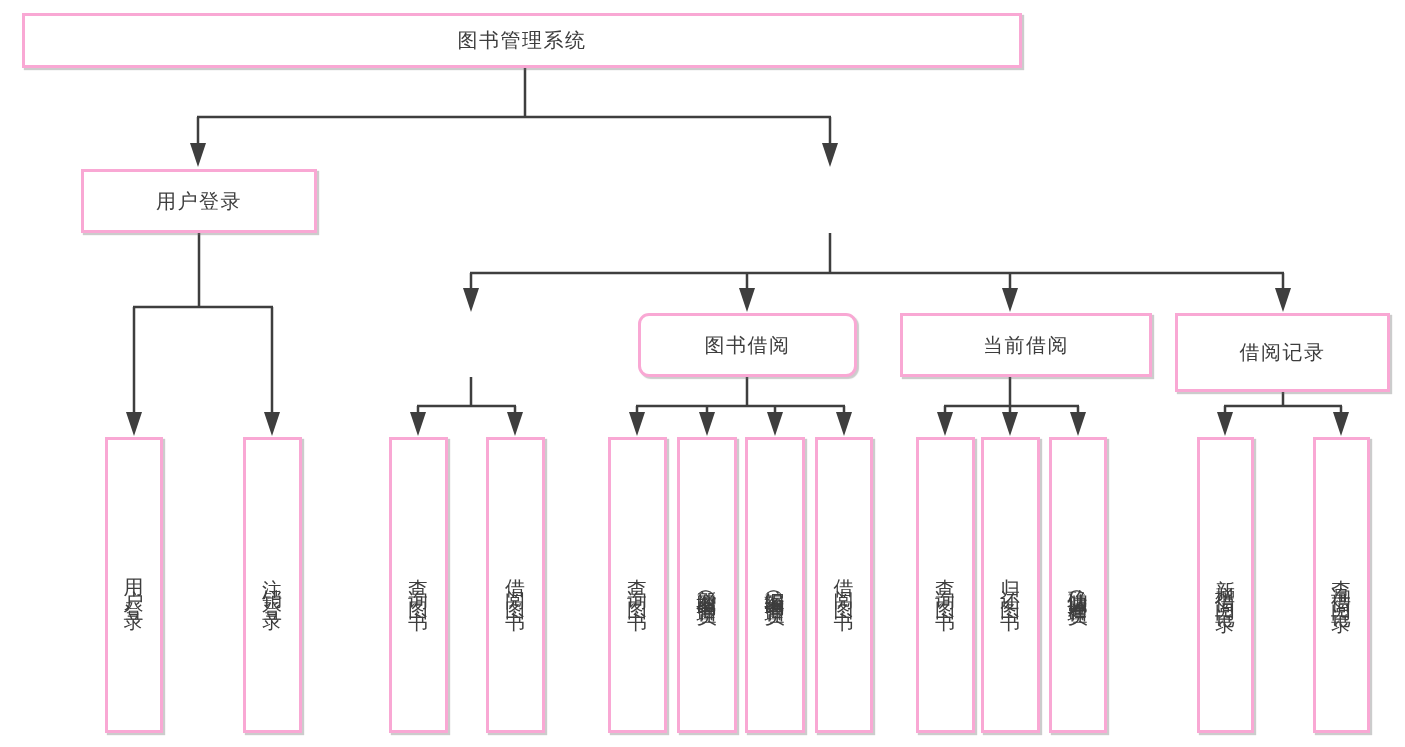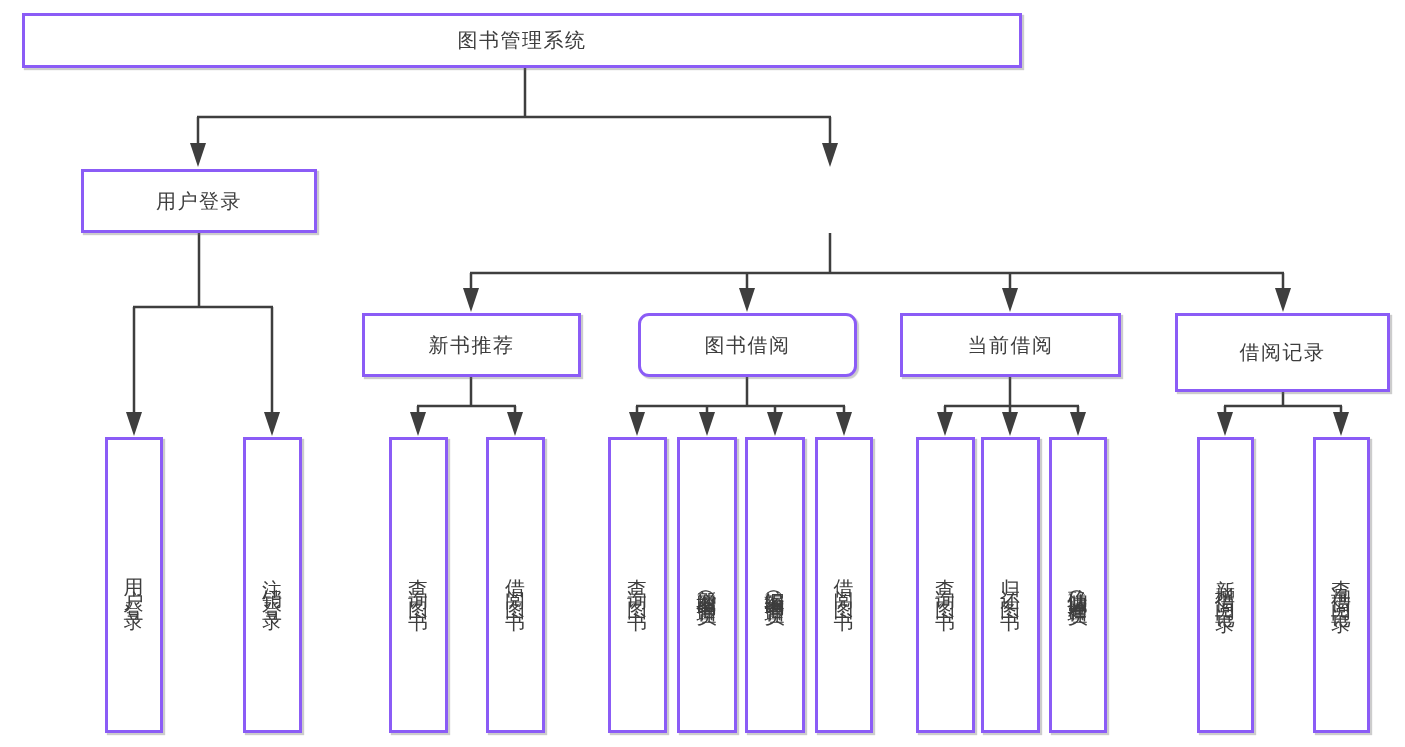--- a/index.html
+++ b/index.html
@@ -12,21 +12,21 @@
     font-family: "Liberation Sans", "DejaVu Sans", sans-serif;
   }
   .connector-layer {
     position: absolute;
     left: 0; top: 0;
     width: 1405px; height: 747px;
   }
   .node {
     position: absolute;
     box-sizing: border-box;
-    border: 3px solid #8b5cf6;
+    border: 3px solid #f9a8d4;
     background: #ffffff;
     display: flex;
     align-items: center;
     justify-content: center;
     color: #3d3d3d;
     box-shadow: 2px 2px 1px rgba(110,110,110,0.35);
   }
   .node-h { font-size: 20px; letter-spacing: 1.5px; white-space: nowrap; }
   .node-v { }
   .vtext {
@@ -110,23 +110,22 @@
       <polygon points="1070,412 1086,412 1078,436"></polygon>
       <polygon points="1217,412 1233,412 1225,436"></polygon>
       <polygon points="1333,412 1349,412 1341,436"></polygon>
     </g>
   </svg>
 
   <div class="node node-h" style="left:22px; top:13px; width:1000px; height:55px;">图书管理系统</div>
 
   <div class="node node-h" style="left:81px; top:169px; width:236px; height:64px;">用户登录</div>
 
-  <div class="node node-h" style="left:362px; top:313px; width:219px; height:64px;">新书推荐</div>
   <div class="node node-h" style="left:638px; top:313px; width:219px; height:64px;border-radius:11px;">图书借阅</div>
-  <div class="node node-h" style="left:900px; top:313px; width:221px; height:64px;">当前借阅</div>
+  <div class="node node-h" style="left:900px; top:313px; width:252px; height:64px;">当前借阅</div>
   <div class="node node-h" style="left:1175px; top:313px; width:215px; height:79px;">借阅记录</div>
 
   <div class="node node-v" style="left:105px; top:437px; width:58px; height:296px;">
     <span class="vtext">用户登录</span>
   </div>
   <div class="node node-v" style="left:243px; top:437px; width:59px; height:296px;">
     <span class="vtext">注销登录</span>
   </div>
 
   <div class="node node-v" style="left:389px; top:437px; width:59px; height:296px;">

